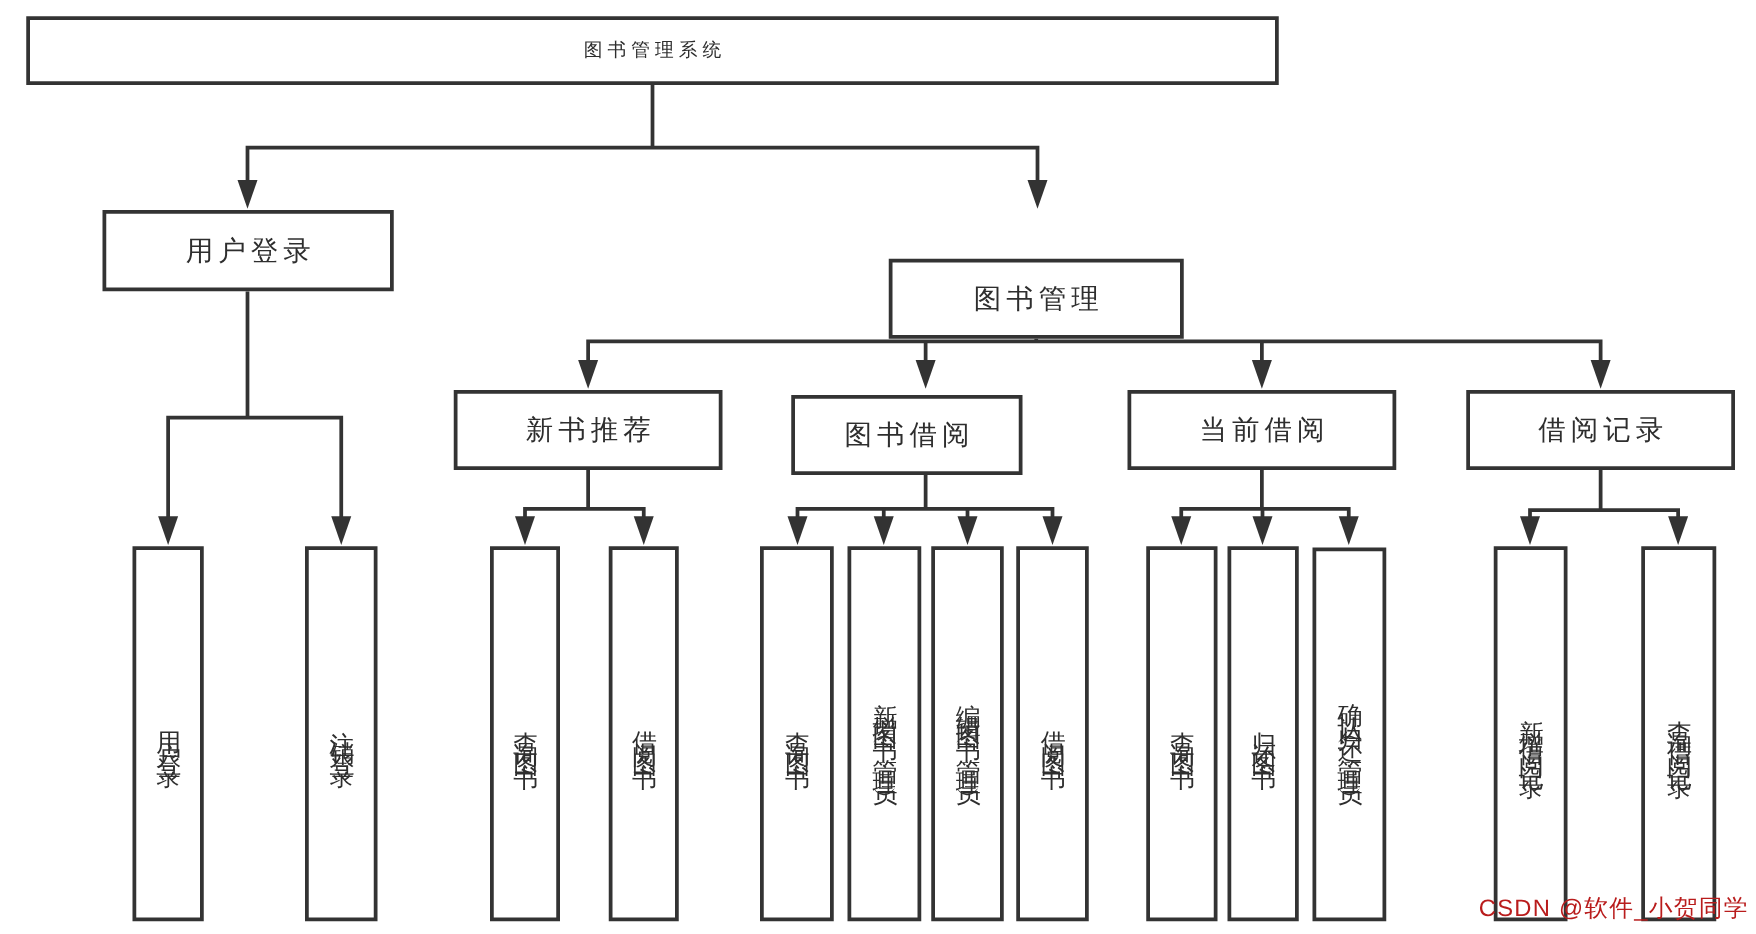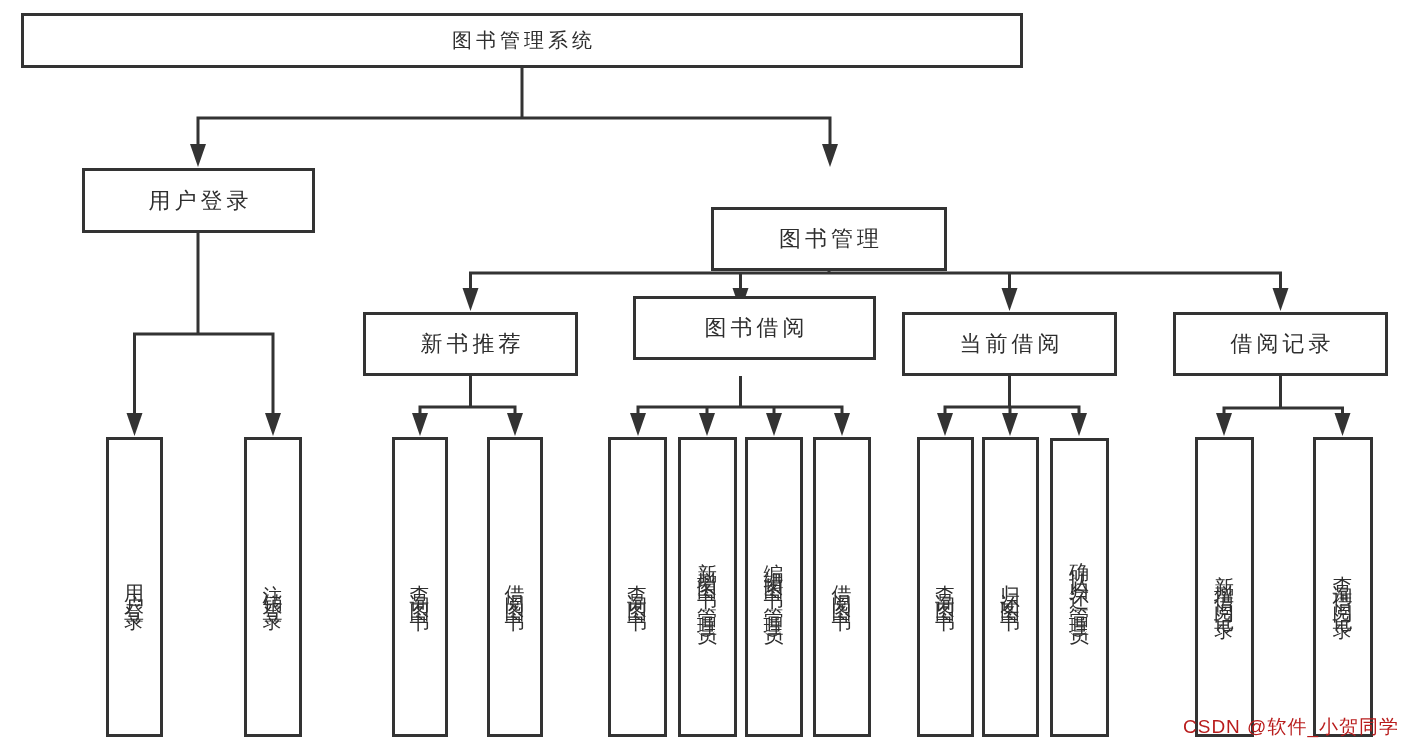--- a/index.html
+++ b/index.html
@@ -6,21 +6,21 @@
   .canvas{
     position:relative;width:1405px;height:747px;background:#ffffff;
     font-family:"Liberation Sans", sans-serif;color:#2e2e2e;overflow:hidden;
   }
   svg.connectors{position:absolute;left:0;top:0;width:1405px;height:747px;}
   .node{
     position:absolute;box-sizing:border-box;border:3px solid #333333;background:#ffffff;
     display:flex;align-items:center;justify-content:center;
   }
   .node .lbl{font-size:22px;letter-spacing:4px;text-indent:4px;white-space:nowrap;}
-  .root .lbl{font-size:20px;}
+  .root .lbl{font-size:15px;}
   .vnode .lbl{
     writing-mode:vertical-rl;text-orientation:mixed;
     font-size:20px;letter-spacing:9px;text-indent:0;line-height:1;
   }
   .watermark{
     position:absolute;left:1183px;top:714px;z-index:5;
     font-size:19px;letter-spacing:1px;color:#b91c1c;white-space:nowrap;
   }
 </style>
 </head>
@@ -89,21 +89,21 @@
   <div class="node" style="left:82px;top:168px;width:233px;height:65px;">
     <span class="lbl">用户登录</span>
   </div>
   <div class="node" style="left:711px;top:169px;width:236px;height:64px;margin-top:38px;">
     <span class="lbl">图书管理</span>
   </div>
 
   <div class="node" style="left:363px;top:312px;width:215px;height:64px;">
     <span class="lbl">新书推荐</span>
   </div>
-  <div class="node" style="left:633px;top:296px;width:243px;height:64px;">
+  <div class="node" style="left:633px;top:316px;width:185px;height:64px;">
     <span class="lbl">图书借阅</span>
   </div>
   <div class="node" style="left:1173px;top:312px;width:215px;height:64px;">
     <span class="lbl">借阅记录</span>
   </div>
   <div class="node" style="left:902px;top:312px;width:215px;height:64px;">
     <span class="lbl">当前借阅</span>
   </div>
 
   <div class="node vnode" style="left:106px;top:437px;width:57px;height:300px;">

